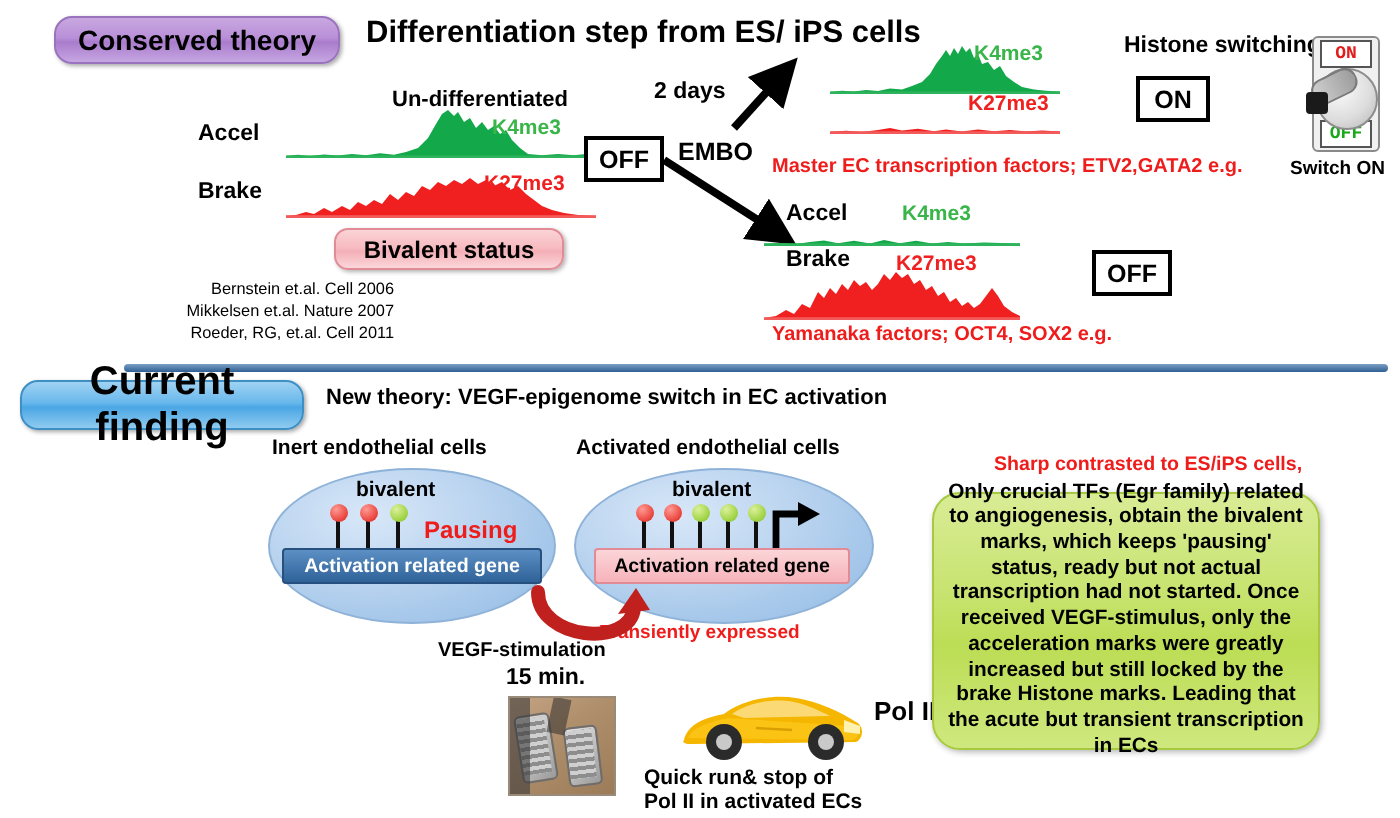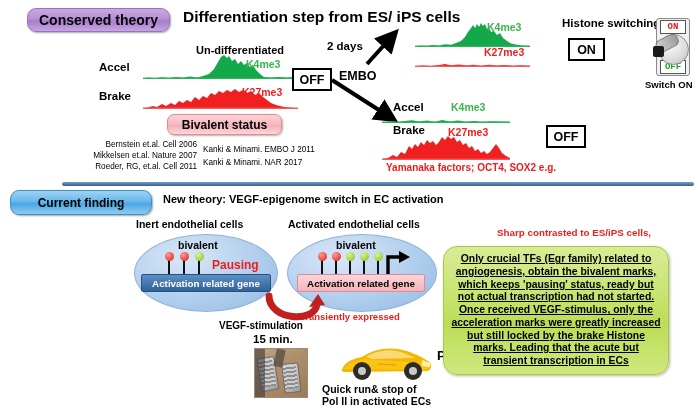--- a/index.html
+++ b/index.html
@@ -162,24 +162,20 @@
   <div class="abs nowrap" style="left:242px;top:86px;font-size:10.5px;color:#f02020;font-weight:bold;">K27me3</div>
 
   <div class="status-pill abs" style="left:167px;top:114px;width:113px;height:19px;font-size:12px;">
     <span>Bivalent status</span>
   </div>
 
   <div class="abs" style="left:84px;top:140px;font-size:8.2px;line-height:1.33;text-align:right;width:113px;">
     <div>Bernstein et.al. Cell 2006</div>
     <div>Mikkelsen et.al. Nature 2007</div>
     <div>Roeder, RG, et.al. Cell 2011</div>
-  </div>
-  <div class="abs" style="left:203px;top:144px;font-size:8.2px;line-height:1.55;text-align:left;width:120px;">
-    <div>Kanki &amp; Minami. EMBO J 2011</div>
-    <div>Kanki &amp; Minami. NAR 2017</div>
   </div>
 
   <div class="boxlabel abs" style="left:292px;top:68px;width:36px;height:19px;font-size:12.5px;">
     <span>OFF</span>
   </div>
 
   <div class="abs nowrap" style="left:339px;top:69px;font-size:12.5px;font-weight:bold;">EMBO</div>
 
   <div class="abs nowrap" style="left:327px;top:40px;font-size:11.5px;font-weight:bold;">2 days</div>
 
@@ -213,20 +209,21 @@
 
   <div class="track" style="left:415px;top:55px;">
     <svg width="115" height="12" viewBox="0 0 115 12">
       <path d="M0 11 L8 10.4 L16 11 L24 10 L30 9 L36 10.3 L44 9.4 L52 10.6 L58 9.8
                L66 10.8 L74 9.8 L82 10.6 L90 10 L98 10.8 L106 10.2 L115 10.8 L115 12 L0 12 Z" fill="#f02020"></path>
       <rect x="0" y="10.6" width="115" height="1.4" fill="#f35a5a"></rect>
     </svg>
   </div>
   <div class="abs nowrap" style="left:484px;top:46px;font-size:10.5px;color:#f02020;font-weight:bold;">K27me3</div>
 
+  <div class="abs nowrap" style="left:386px;top:78px;font-size:10px;color:#ef1c1c;font-weight:bold;">Master EC transcription factors; ETV2,GATA2 e.g.</div>
 
   <div class="abs nowrap" style="left:562px;top:17px;font-size:11.5px;font-weight:bold;">Histone switching</div>
   <div class="boxlabel abs" style="left:568px;top:38px;width:33px;height:19px;font-size:12.5px;">
     <span>ON</span>
   </div>
 
   <div class="abs" style="left:650px;top:18px;width:44px;height:58px;">
     <div class="switch-body" style="left:6px;top:0px;width:32px;height:56px;"></div>
     <div class="switch-tag" style="left:10px;top:2px;width:24px;height:12px;font-size:9px;color:#e21b1b;">ON</div>
     <div class="switch-tag" style="left:10px;top:42px;width:24px;height:12px;font-size:9px;color:#18a81a;">OFF</div>
@@ -260,21 +257,21 @@
   <div class="abs nowrap" style="left:448px;top:126px;font-size:10.5px;color:#f02020;font-weight:bold;">K27me3</div>
 
   <div class="abs nowrap" style="left:386px;top:162px;font-size:10px;color:#ef1c1c;font-weight:bold;">Yamanaka factors; OCT4, SOX2 e.g.</div>
 
   <div class="boxlabel abs" style="left:546px;top:125px;width:36px;height:19px;font-size:12.5px;">
     <span>OFF</span>
   </div>
 
   <div class="divider" style="left:62px;top:182px;width:632px;"></div>
 
-  <div class="pill pill-blue abs" style="left:10px;top:190px;width:140px;height:23px;font-size:12px;">
+  <div class="pill pill-blue abs" style="left:10px;top:190px;width:140px;height:23px;font-size:20px;">
     <span>Current finding</span>
   </div>
   <div class="section-title abs nowrap" style="left:163px;top:193px;font-size:11px;">New theory: VEGF-epigenome switch in EC activation</div>
 
   <div class="abs nowrap" style="left:136px;top:218px;font-size:10.5px;font-weight:bold;">Inert endothelial cells</div>
   <div class="abs nowrap" style="left:288px;top:218px;font-size:10.5px;font-weight:bold;">Activated endothelial cells</div>
 
   <div class="cell" style="left:134px;top:234px;width:142px;height:76px;"></div>
   <div class="abs nowrap" style="left:178px;top:239px;font-size:10.5px;font-weight:bold;">bivalent</div>
 
@@ -367,18 +364,18 @@
       <path d="M40 22 L58 23" stroke="#d89f00" stroke-width="1.2"></path>
     </svg>
   </div>
 
   <div class="abs nowrap" style="left:437px;top:348px;font-size:13px;font-weight:bold;">Pol II</div>
   <div class="abs nowrap" style="left:322px;top:383px;font-size:10.5px;font-weight:bold;">Quick run&amp; stop of</div>
   <div class="abs nowrap" style="left:322px;top:395px;font-size:10.5px;font-weight:bold;">Pol II in activated ECs</div>
 
   <div class="abs nowrap" style="left:497px;top:227px;font-size:9.8px;font-weight:bold;color:#ef1c1c;">Sharp contrasted to ES/iPS cells,</div>
 
-  <div class="greenbox" style="left:443px;top:246px;width:226px;height:129px;font-size:10.4px;text-decoration:underline;">
+  <div class="greenbox" style="left:466px;top:246px;width:194px;height:129px;font-size:10.4px;">
     <span>Only crucial TFs (Egr family) related to angiogenesis, obtain the bivalent marks, which keeps 'pausing' status, ready but not actual transcription had not started. Once received VEGF-stimulus, only the acceleration marks were greatly increased but still locked by the brake Histone marks. Leading that the acute but transient transcription in ECs</span>
   </div>
 
 
 </div>
 
 </body></html>

